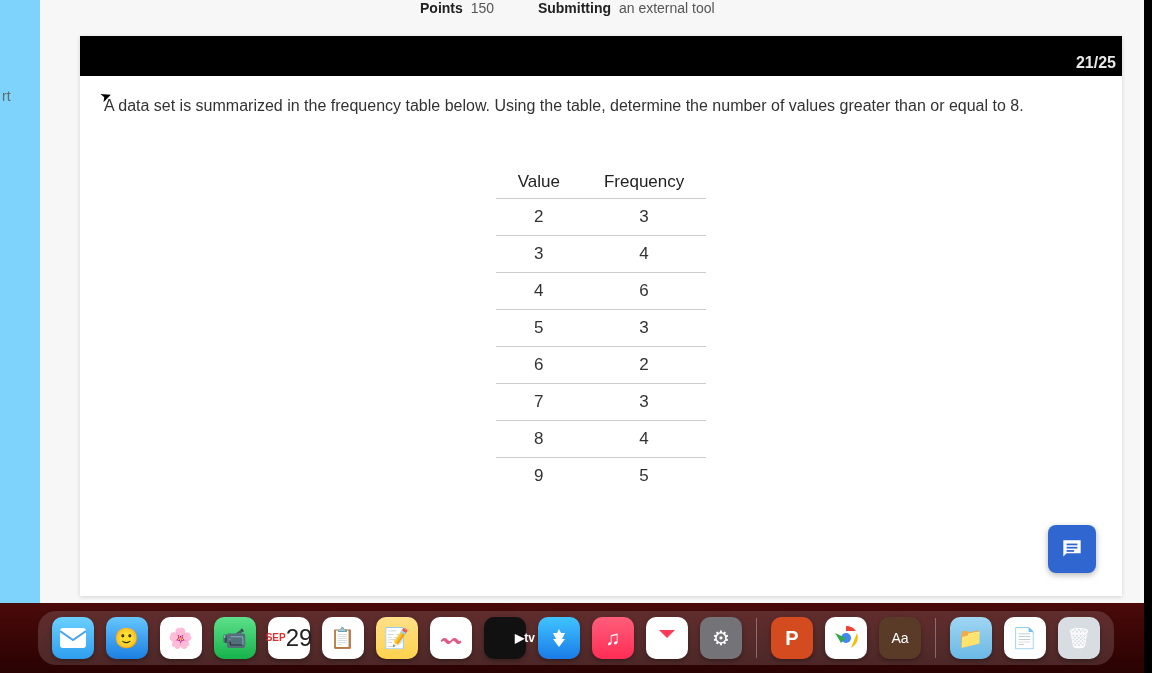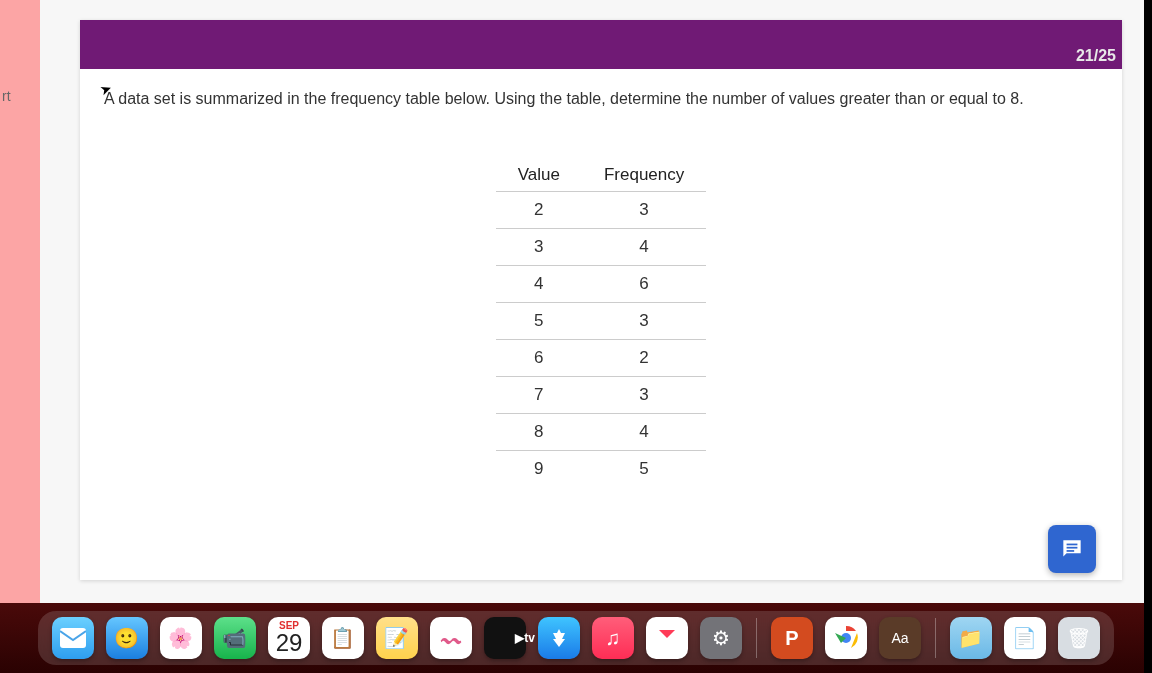--- a/index.html
+++ b/index.html
@@ -27,23 +27,23 @@
   .top-meta .label { font-weight: 700; color: #222; margin-right: 4px;}
   .top-meta .sep { margin: 0 20px; }
   .card {
     margin: 20px 30px 0 40px;
     background: #fff;
     box-shadow: 0 1px 4px rgba(0,0,0,.15);
     min-height: 560px;
     position: relative;
   }
   .card-header {
-    background: #701a75;
+    background: #000000;
     color: #fff;
-    height: 49px;
+    height: 40px;
     position: relative;
   }
   .progress-indicator {
     position: absolute;
     right: 6px;
     bottom: 4px;
     font-size: 16px;
     font-weight: 600;
     color: #e8e8e8;
   }
@@ -78,21 +78,21 @@
   .freq-table td {
     border-top: 1px solid #ccc;
     padding: 8px 22px;
     text-align: center;
     color: #333;
   }
   .left-gutter {
     position: absolute;
     left: 0; top: 0; bottom: 62px;
     width: 40px;
-    background: #fca5a5;
+    background: #7dd3fc;
   }
   .left-label {
     position: absolute;
     top: 88px; left: 2px;
     font-size: 14px;
     color: #666;
   }
   .badge-22 {
     position: absolute;
     top: 270px; left: 18px;
@@ -137,21 +137,21 @@
     display: flex; align-items: center; justify-content: center;
     font-size: 20px; color: #fff;
     box-shadow: 0 2px 4px rgba(0,0,0,.3);
     flex-shrink: 0;
   }
   .dock .sep-bar { width: 1px; height: 40px; background: rgba(255,255,255,.3); margin: 0 2px;}
   .app.mail { background: linear-gradient(#6bd0ff,#2e9eef);} 
   .app.finder { background: linear-gradient(#65c6ff,#1b7fe0);} 
   .app.photos { background: #fff;} 
   .app.facetime { background: linear-gradient(#5de08a,#17b34b);} 
-  .app.cal { background: #fff; color:#e03030; flex-direction:column; font-size:10px; line-height:1;}
+  .app.cal { background: #fff; color:#e03030; flex-direction:row; font-size:10px; line-height:1;}
   .app.cal .num { font-size:24px; color:#222; font-weight:500;}
   .app.reminders { background: #fff;} 
   .app.notes { background: linear-gradient(#ffe08a,#ffd24d);} 
   .app.freeform { background: #fff;} 
   .app.tv { background: #111; padding-left: 40px;} 
   .app.appstore { background: linear-gradient(#3fc4ff,#1a7be8);} 
   .app.music { background: linear-gradient(#ff5e7a,#ff2d55);} 
   .app.news { background: #fff;} 
   .app.settings { background: #737378;} 
   .app.ppt { background: #d34b1f;} 
@@ -167,20 +167,27 @@
 </style>
 </head>
 <body>
 
 <div class="left-gutter">
   <div class="left-label">rt</div>
   <div class="badge-22">22</div>
 </div>
 
 <div class="page-area">
+  <div class="top-meta">
+    <span class="label">Points</span>
+    <span>150</span>
+    <span class="sep"></span>
+    <span class="label">Submitting</span>
+    <span>an external tool</span>
+  </div>
 
   <div class="card">
     <div class="card-header">
       <div class="progress-indicator">21/25</div>
     </div>
     <div class="question-body">
       <p class="prompt">
         <span class="cursor-arrow">➤</span>
         <span>A data set is summarized in the frequency table below. Using the table, determine the number of values greater than or equal to 8.</span>
       </p>

